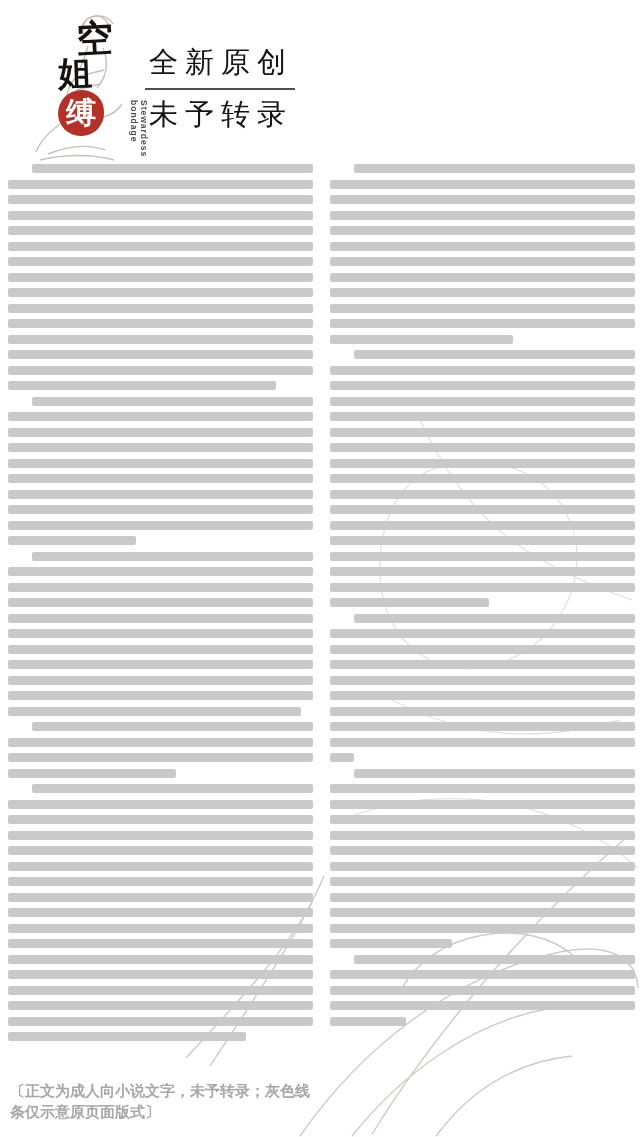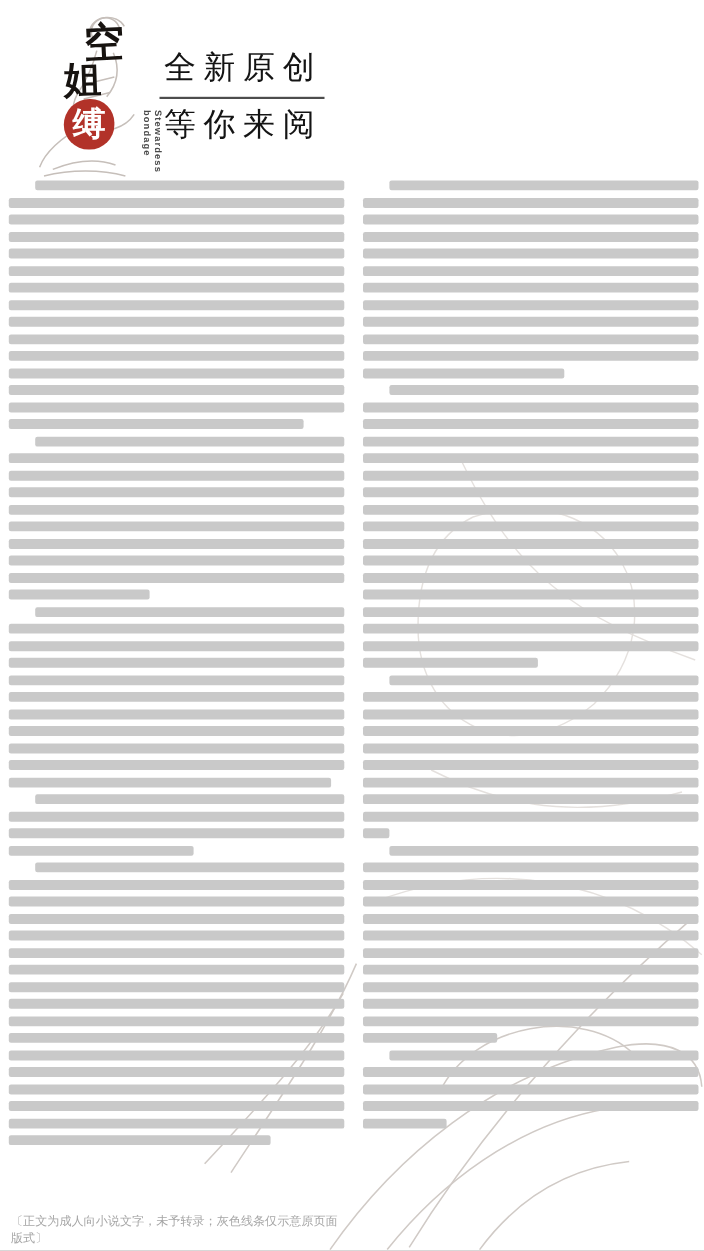--- a/index.html
+++ b/index.html
@@ -41,22 +41,22 @@
     position:absolute; left:8px; top:164px; width:627px; z-index:1;
     display:flex; gap:17px;
   }
   .col { width:305px; }
   .para { margin:0; }
   .tline { height:9px; background:#c9c9c9; border-radius:2px; margin-bottom:6.5px; }
   .tline.first { margin-left:24px; width:calc(100% - 24px); }
 
   
   .redaction-note {
-    position:absolute; left:10px; top:1104px; width:300px; z-index:1;
-    font-size:11px; color:#a6a6a6; line-height:1.4;
+    position:absolute; left:10px; top:1080px; width:300px; z-index:1;
+    font-size:15px; color:#a6a6a6; line-height:1.4;font-weight:bold;
   }
 </style>
 </head>
 <body>
 
 <div class="page">
 
   <svg class="bg-art" width="640" height="1137" viewBox="0 0 640 1137">
     <g fill="none" stroke="#cfc8c3" stroke-width="1.3" opacity="0.55">
       <path d="M 430 470 C 560 430, 622 560, 540 640 C 468 700, 380 660, 380 570 C 380 518, 398 486, 430 470"></path>
@@ -95,21 +95,21 @@
     <span class="seal" style="background: rgb(178, 50, 41);">
         <span>缚</span>
       </span>
     <span class="logo-caption">Stewardess
 bondage</span>
   </div>
 
   <div class="titles">
     <div class="t">全新原创</div>
     <div class="divider"></div>
-    <div class="t">等你来阅</div>
+    <div class="t">未予转录</div>
   </div>
 
   <div class="columns">
     <div class="col" id="col-left">
         <div class="para">
           <div class="tline first" style="background: rgb(201, 201, 201);"></div>
           <div class="tline" style="background: rgb(201, 201, 201);"></div>
           <div class="tline" style="background: rgb(201, 201, 201);"></div>
           <div class="tline" style="background: rgb(201, 201, 201);"></div>
           <div class="tline" style="background: rgb(201, 201, 201);"></div>

